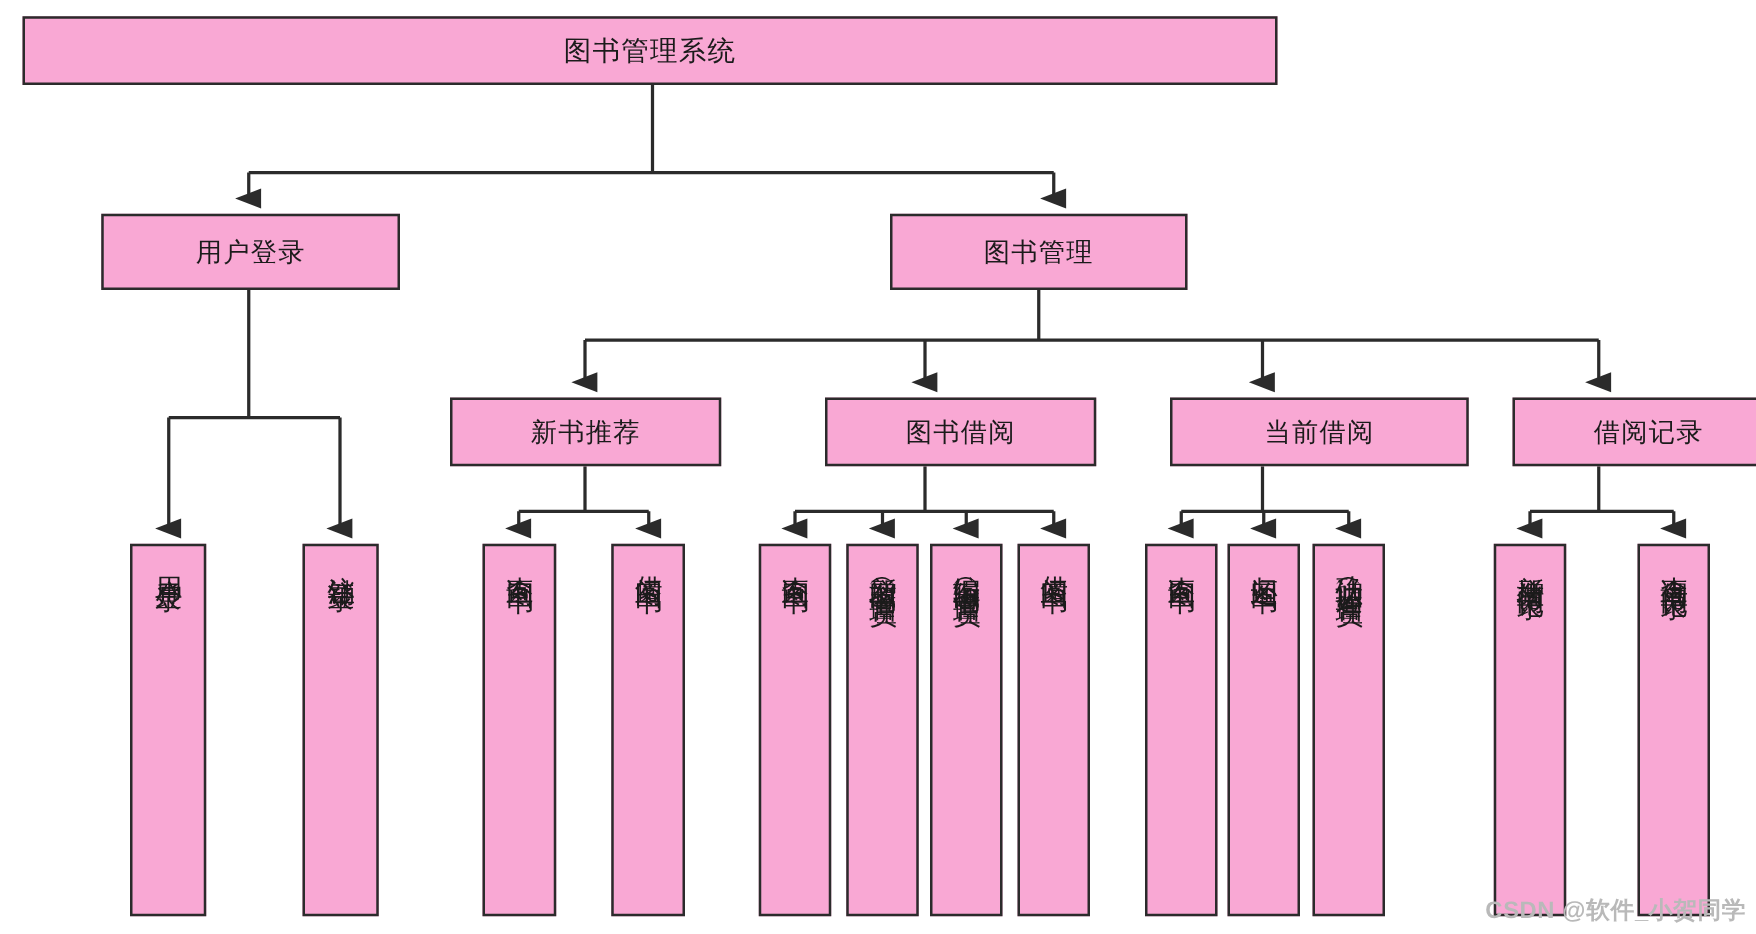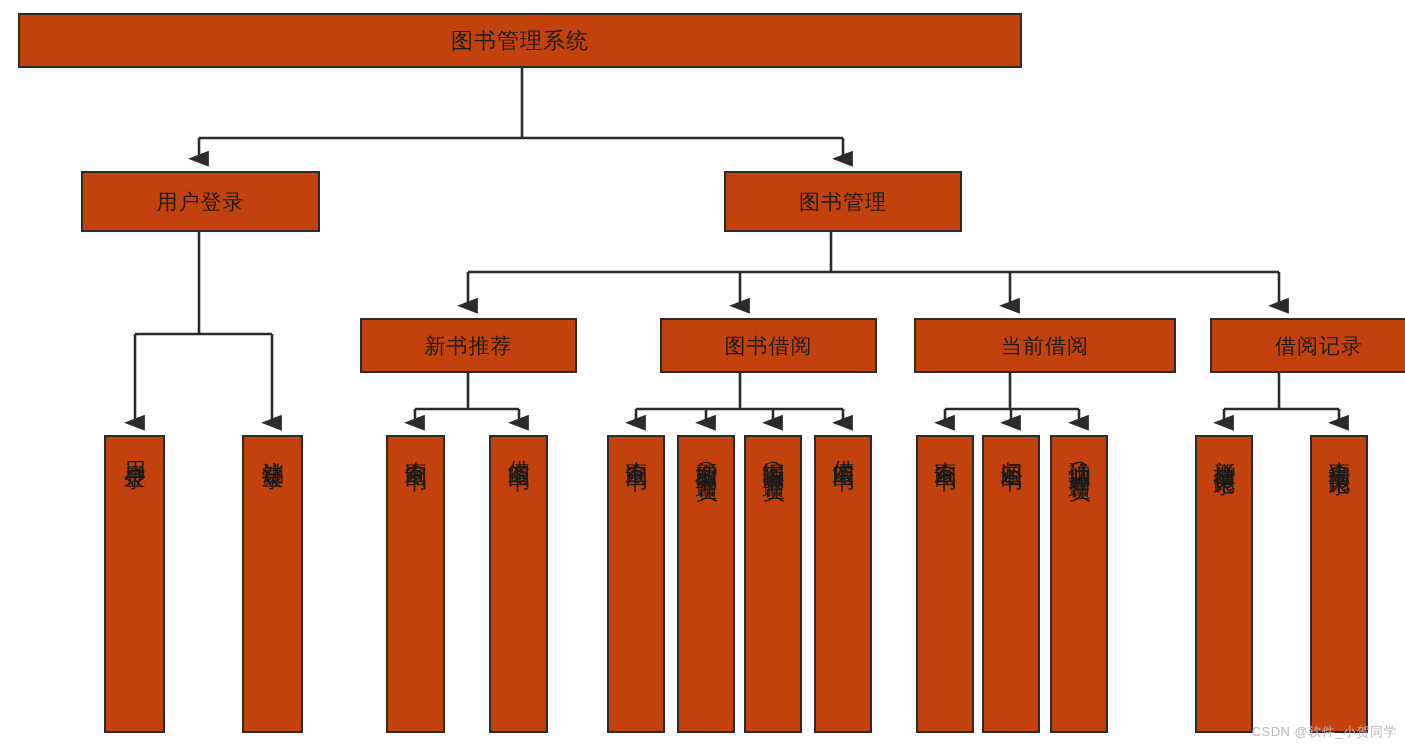--- a/index.html
+++ b/index.html
@@ -22,21 +22,21 @@
     position: absolute;
     left: 0;
     top: 0;
     width: 1405px;
     height: 747px;
     pointer-events: none;
   }
   .node {
     position: absolute;
     box-sizing: border-box;
-    background: #c2410c;
+    background: #f9a8d4;
     border: 2px solid #2b2b2b;
     display: flex;
     align-items: center;
     justify-content: center;
     color: #1b1b1b;
   }
   .node.h {
     font-size: 21px;
     letter-spacing: 1px;
     white-space: nowrap;
@@ -56,25 +56,26 @@
     font-size: 22px;
     line-height: 1.22;
     letter-spacing: 3px;
     white-space: nowrap;
     color: #1b1b1b;
   }
   .watermark {
     position: absolute;
     right: 8px;
     bottom: 6px;
-    font-size: 13px;
+    font-size: 19px;
     color: #b9b9b9;
     letter-spacing: 0.5px;
     white-space: nowrap;
     user-select: none;
+    font-weight: bold;
   }
 </style>
 </head>
 <body>
 
 <div id="canvas">
 
   <svg class="wires" viewBox="0 0 1405 747" xmlns="http://www.w3.org/2000/svg">
     <defs>
       <marker id="arr" markerWidth="9" markerHeight="9" refX="3.2" refY="4.2" orient="auto" markerUnits="strokeWidth">
@@ -125,31 +126,31 @@
     </g>
   </svg>
 
   <div class="node root" style="left:18px; top:13px; width:1004px; height:55px;">
     <span>图书管理系统</span>
   </div>
 
   <div class="node h" style="left:81px; top:171px; width:239px; height:61px;">
     <span>用户登录</span>
   </div>
-  <div class="node h" style="left:712px; top:171px; width:238px; height:61px;margin-left:12px;">
+  <div class="node h" style="left:712px; top:171px; width:238px; height:61px;">
     <span>图书管理</span>
   </div>
 
   <div class="node h" style="left:360px; top:318px; width:217px; height:55px;justify-content:center;">
     <span>新书推荐</span>
   </div>
   <div class="node h" style="left:660px; top:318px; width:217px; height:55px;">
     <span>图书借阅</span>
   </div>
-  <div class="node h" style="left:914px; top:318px; width:262px; height:55px;">
+  <div class="node h" style="left:936px; top:318px; width:239px; height:55px;">
     <span>当前借阅</span>
   </div>
   <div class="node h" style="left:1170px; top:318px; width:218px; height:55px;margin-left:40px;">
     <span>借阅记录</span>
   </div>
 
   <div class="node v" style="left:104px; top:435px; width:61px; height:298px;">
     <span class="vtext">用户登录</span>
   </div>
   <div class="node v" style="left:242px; top:435px; width:61px; height:298px;">

